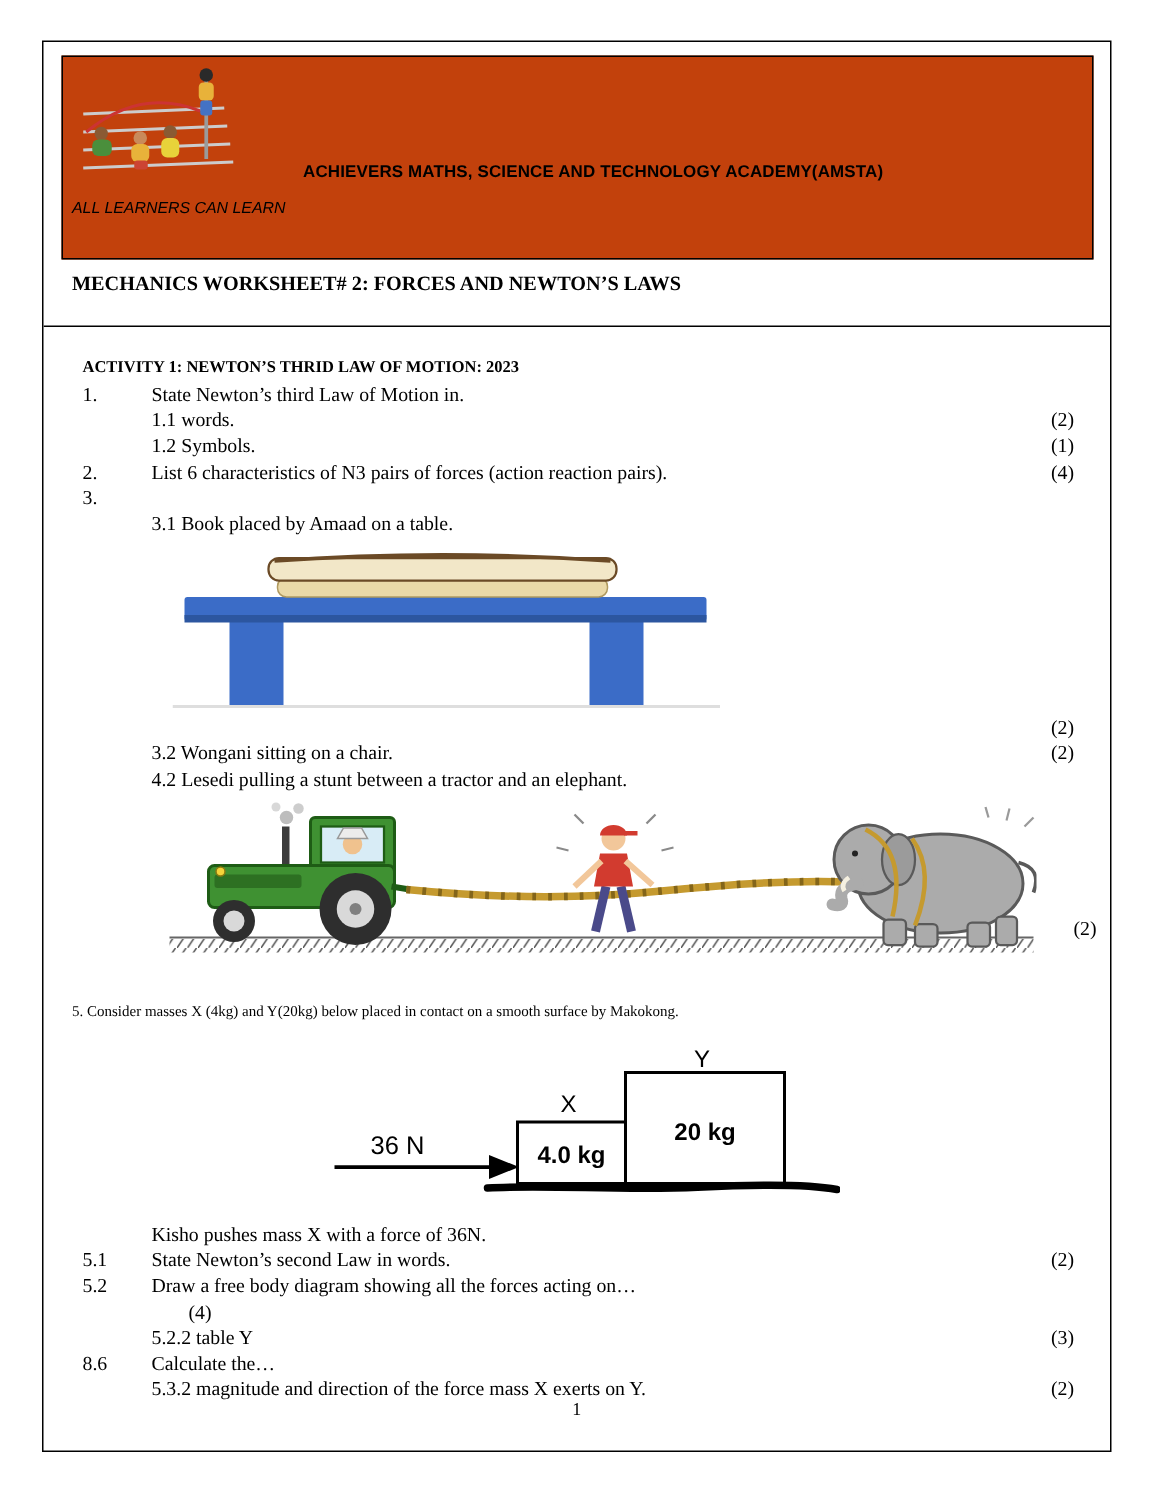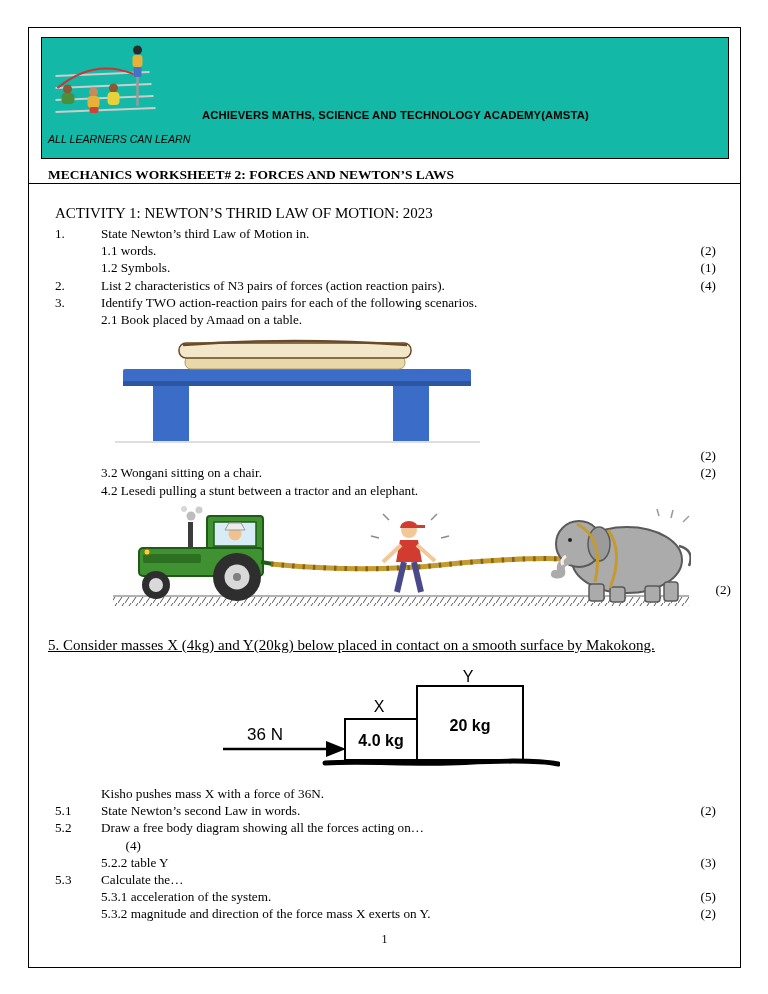--- a/index.html
+++ b/index.html
@@ -8,47 +8,47 @@
     width:768px; height:994px; position:relative;
     font-family:"Liberation Serif", serif; color:#000;
   }
   .sheet {
     position:absolute; left:28px; top:27px; right:27px; bottom:26px;
     border:1.6px solid #000; background:#fff; overflow:hidden;
   }
   
   .header-box {
     margin:9px 11px 0 12px; border:1px solid #000;
-    height:122px; position:relative; background:#14b8a6;
+    height:136px; position:relative; background:#c2410c;
   }
   .logo { position:absolute; left:9px; top:4px; width:115px; height:74px; }
   .academy-name {
     position:absolute; left:160px; top:71px;
     font-family:"Liberation Sans", sans-serif; font-weight:bold; font-size:11.3px;
     letter-spacing:.1px; white-space:nowrap;
   }
   .tagline {
     position:absolute; left:6px; top:95px;
     font-family:"Liberation Sans", sans-serif; font-size:10.6px; white-space:nowrap;font-style:italic;
   }
   
   .title-bar {
     border-bottom:1.6px solid #000;
-    padding:8px 0 0 19px; font-weight:bold; font-size:13.5px;
+    padding:8px 0 20px 19px; font-weight:bold; font-size:13.5px;
   }
   
-  .activity-heading { padding:21px 0 3px 26px; font-weight:normal; font-size:15px; }
+  .activity-heading { padding:21px 0 3px 26px; font-weight:bold; font-size:11px; }
   .rows { padding:0 24px 0 26px; font-size:13.2px; }
   .row { display:flex; line-height:17.2px; }
   .num { width:46px; flex:none; }
   .txt { flex:1; }
   .marks { flex:none; min-width:40px; text-align:right; }
   .bold { font-weight:bold; }
   .para { line-height:17.2px; }
-  .q5-intro { padding:27px 24px 0 19px; font-size:15px;text-decoration:underline; }
+  .q5-intro { padding:27px 24px 0 19px; font-size:10px; }
   .fig-book { margin:5px 0 2px 60px; width:365px; height:112px; }
   .figure-row { display:flex; align-items:flex-end; margin-top:5px; }
   .tractor-fig { margin-left:56px; width:580px; height:106px; }
   .fig-marks { margin-left:auto; padding-bottom:12px; }
   .total-row { margin-top:1px; }
   .diagram-fig { margin:15px 0 4px 160px; width:345px; height:112px; }
   .footer {
     position:absolute; left:0; right:0; bottom:20px; text-align:center;
     font-size:12px;
   }
@@ -103,33 +103,32 @@
     </div>
 
     <div class="row">
       <span class="num"></span>
       <span class="txt">1.2 Symbols.</span>
       <span class="marks">(1)</span>
     </div>
 
     <div class="row">
       <span class="num">2.</span>
-      <span class="txt">List 2 characteristics of N3 pairs of forces (action reaction pairs).</span>
+      <span class="txt">List 6 characteristics of N3 pairs of forces (action reaction pairs).</span>
       <span class="marks">(4)</span>
     </div>
 
     <div class="row">
       <span class="num">3.</span>
-      <span class="txt">Identify TWO action-reaction pairs for each of the following scenarios.</span>
-      <span class="marks"></span>
-    </div>
-
-    <div class="row">
-      <span class="num"></span>
-      <span class="txt">2.1 Book placed by Amaad on a table.</span>
+      <span class="marks"></span>
+    </div>
+
+    <div class="row">
+      <span class="num"></span>
+      <span class="txt">3.1 Book placed by Amaad on a table.</span>
       <span class="marks"></span>
     </div>
 
     <div class="fig-book">
       <svg viewBox="0 0 365 112" width="365" height="112" aria-hidden="true">
         <line x1="0" y1="109" x2="365" y2="109" stroke="#dedede" stroke-width="2"></line>
         <rect x="38" y="52" width="36" height="56" fill="#3b6cc7"></rect>
         <rect x="278" y="52" width="36" height="56" fill="#3b6cc7"></rect>
         <rect x="8" y="36" width="348" height="16" rx="2" fill="#3b6cc7"></rect>
         <rect x="8" y="48" width="348" height="5" fill="#2c56a0"></rect>
@@ -280,30 +279,25 @@
       <span class="marks">(4)</span>
     </div>
 
     <div class="row">
       <span class="num"></span>
       <span class="txt">5.2.2 table Y</span>
       <span class="marks">(3)</span>
     </div>
 
     <div class="row">
-      <span class="num">5.3</span>
+      <span class="num">8.6</span>
       <span class="txt">Calculate the…</span>
       <span class="marks"></span>
     </div>
 
-    <div class="row">
-      <span class="num"></span>
-      <span class="txt">5.3.1 acceleration of the system.</span>
-      <span class="marks">(5)</span>
-    </div>
 
     <div class="row">
       <span class="num"></span>
       <span class="txt">5.3.2 magnitude and direction of the force mass X exerts on Y.</span>
       <span class="marks">(2)</span>
     </div>
   </div>
 
   <div class="footer">1</div>
 </div>

